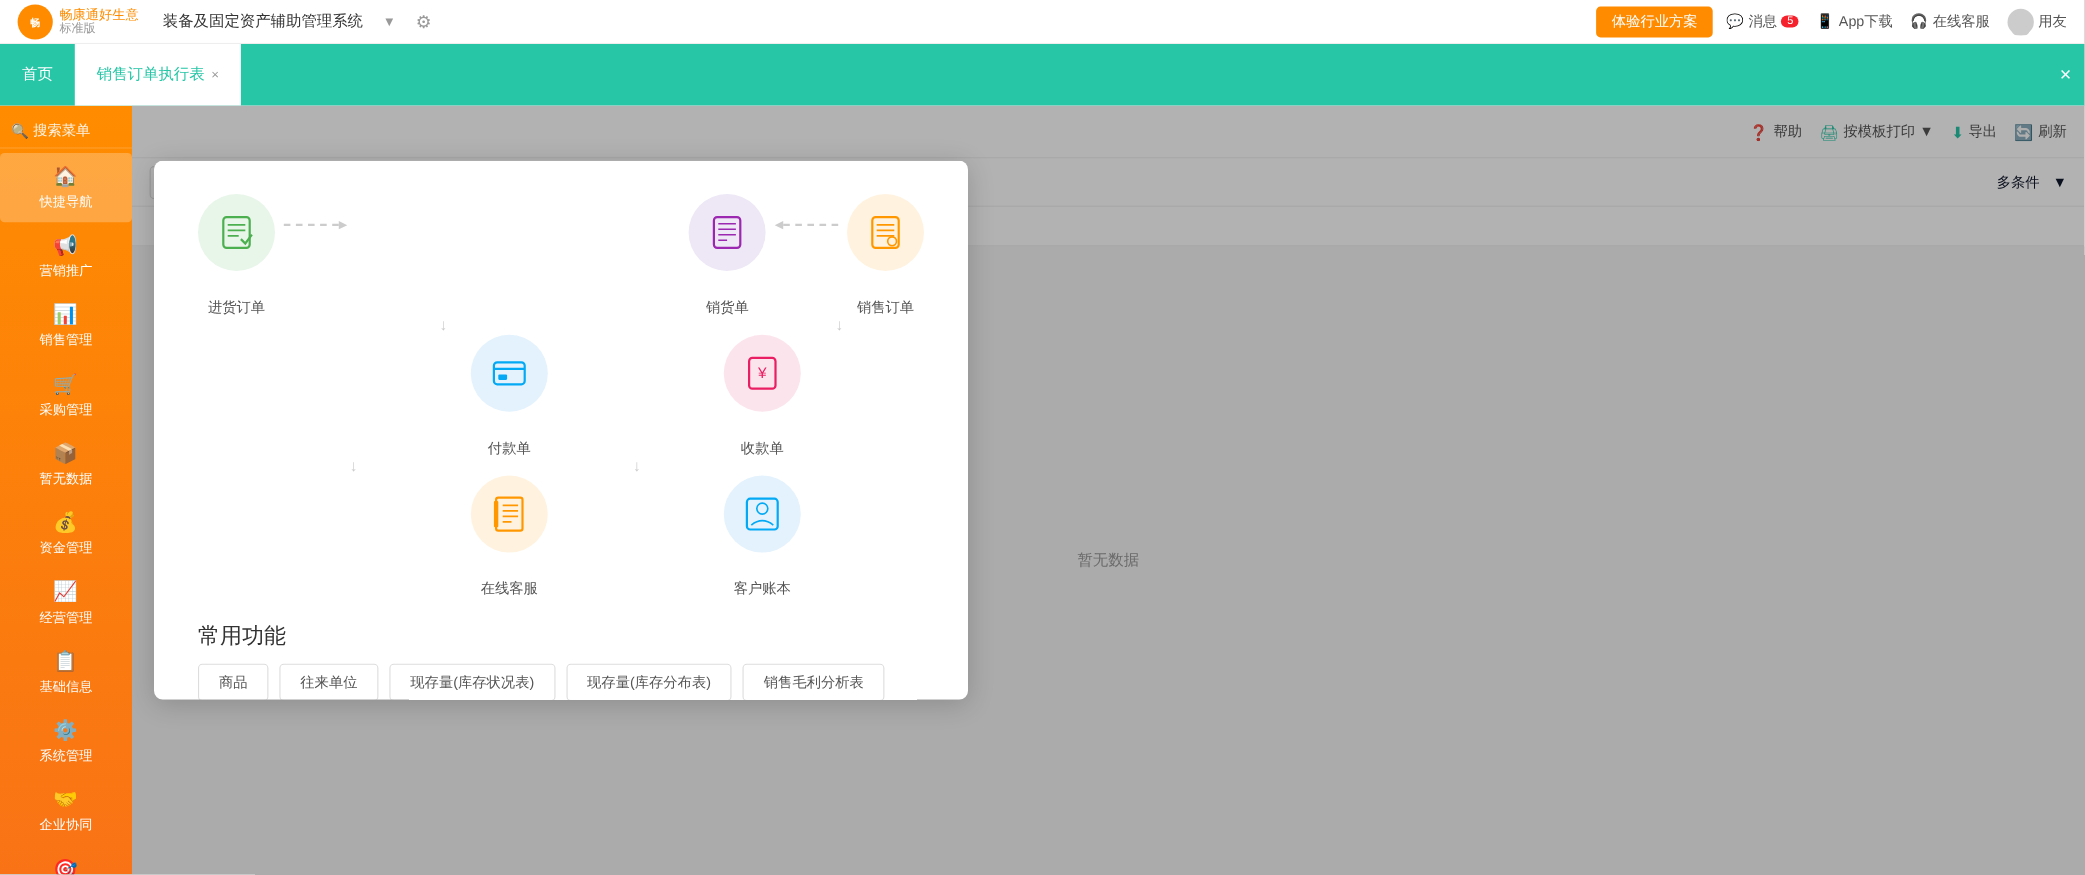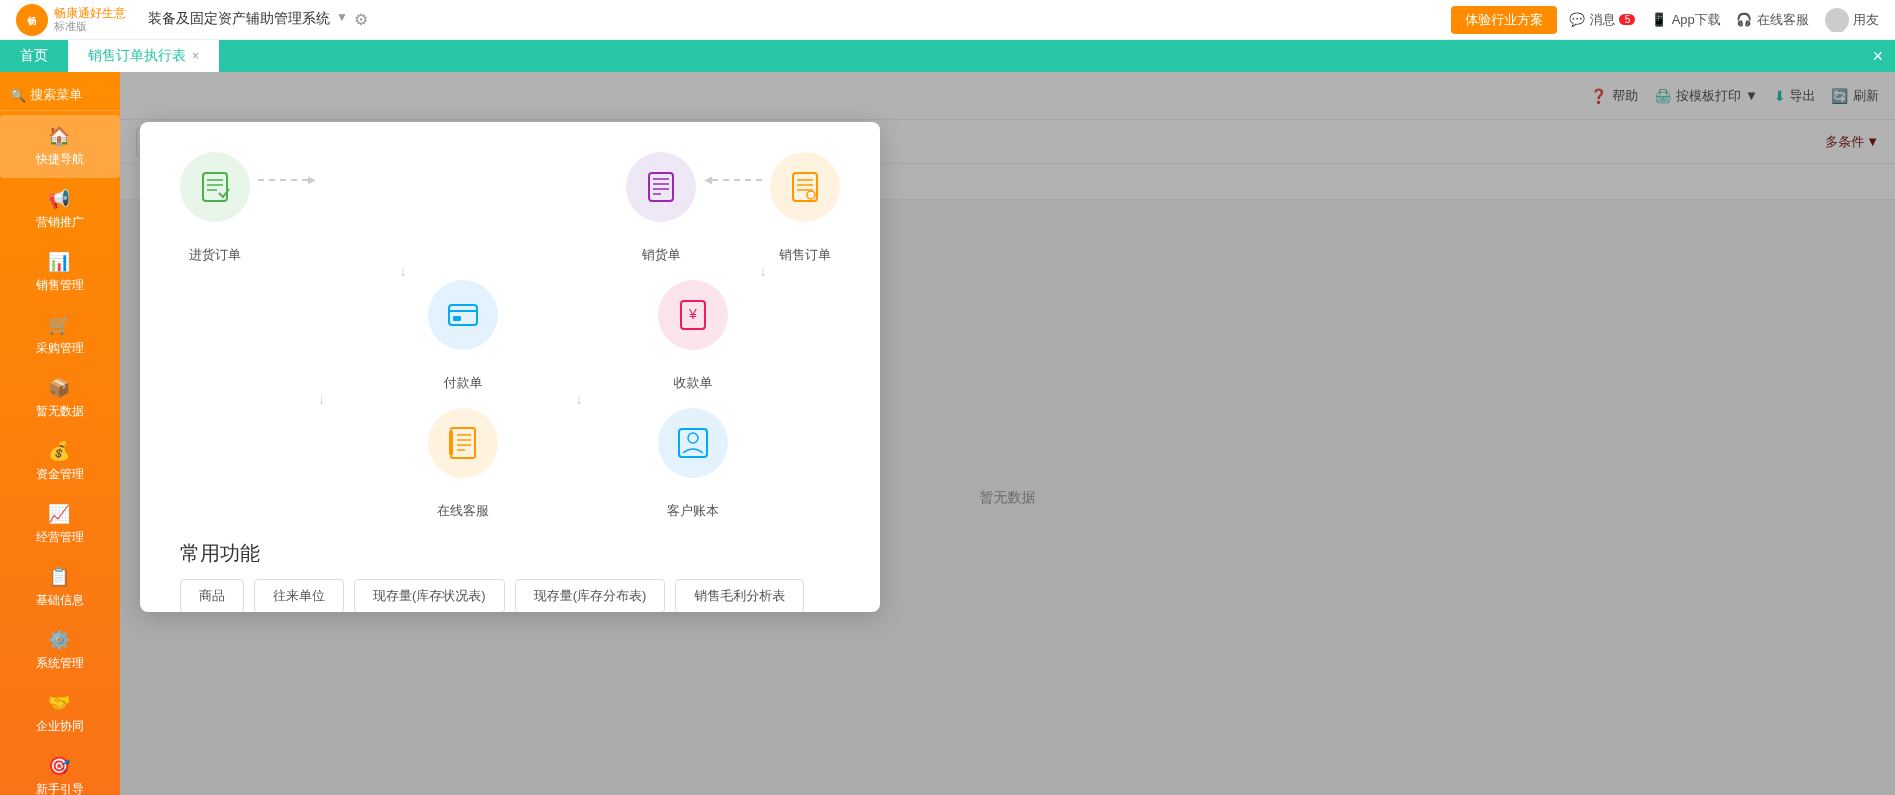--- a/index.html
+++ b/index.html
@@ -27,21 +27,21 @@
       background: #ff8c00;
       border-radius: 50%;
       display: flex;
       align-items: center;
       justify-content: center;
       color: white;
       font-size: 14px;
       font-weight: bold;
     }
     .logo-text { font-size: 12px; color: #ff8c00; line-height: 1.2; }
-    .system-title { display: flex; align-items: flex-start; gap: 6px; flex: 1; }
+    .system-title { display: flex; align-items: center; gap: 18px; flex: 1; }
     .dropdown-arrow { color: #999; font-size: 12px; }
     .gear-btn { color: #999; font-size: 16px; cursor: pointer; }
     .trial-btn {
       background: #ff8c00;
       color: white;
       border: none;
       padding: 5px 14px;
       border-radius: 4px;
       font-size: 13px;
       cursor: pointer;
@@ -51,21 +51,21 @@
       align-items: center;
       gap: 16px;
       margin-left: auto;
     }
     .header-action { display: flex; align-items: center; gap: 4px; font-size: 13px; color: #555; cursor: pointer; }
     .badge { background: #f5222d; color: white; font-size: 10px; border-radius: 8px; padding: 0 4px; min-width: 16px; text-align: center; }
     .avatar { width: 24px; height: 24px; background: #ccc; border-radius: 50%; display: flex; align-items: center; justify-content: center; font-size: 11px; color: #fff; }
 
     
     .nav-tabs {
-      height: 32px;
+      height: 56px;
       background: #26c6a6;
       display: flex;
       align-items: stretch;
       justify-content: space-between;
     }
     .nav-tab {
       padding: 0 20px;
       display: flex;
       align-items: center;
       font-size: 14px;
@@ -207,23 +207,23 @@
       border: 1px solid #ddd;
       padding: 5px 12px;
       border-radius: 4px;
       font-size: 13px;
       cursor: pointer;
       height: 30px;
     }
     .expand-conditions {
       display: flex;
       align-items: center;
-      gap: 2px;
-      font-size: 13px;
-      color: #7f1d1d;
+      gap: 12px;
+      font-size: 13px;
+      color: #0f172a;
       cursor: pointer;
       margin-left: auto;
     }
 
     
     .filter-row2 {
       height: 36px;
       background: #fff;
       border-bottom: 1px solid #eee;
       display: flex;

